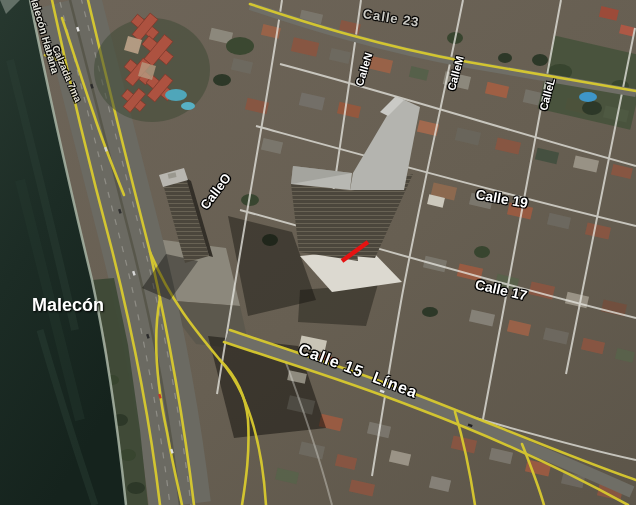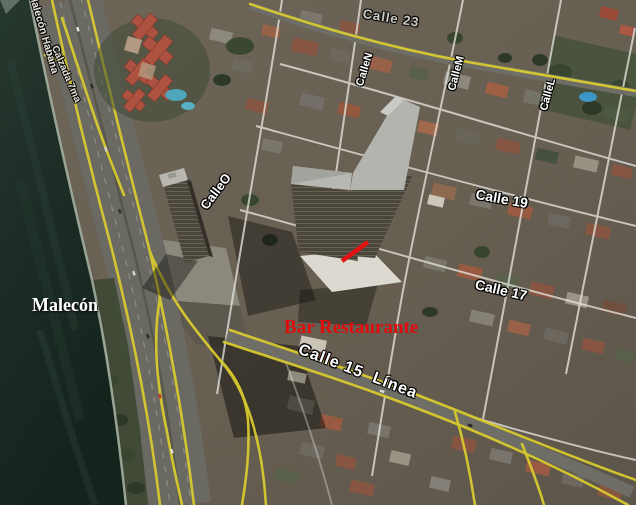--- a/index.html
+++ b/index.html
@@ -16,21 +16,21 @@
   #lbl-malecon-habana{left:38px;top:-8px;font-size:10.5px;transform:rotate(74deg);color:#e9e9e2;opacity:.95;}
   #lbl-calzada{left:59px;top:44px;font-size:10px;transform:rotate(67deg);color:#e6e2d8;opacity:.95;}
   #lbl-calle-23{left:364px;top:7px;font-size:13px;letter-spacing:1px;transform:rotate(9deg);color:#d3d3cf;opacity:.92;}
   #lbl-calle-n{left:354px;top:84px;font-size:11px;transform:rotate(-73deg);}
   #lbl-calle-m{left:446px;top:89px;font-size:11px;transform:rotate(-75deg);}
   #lbl-calle-l{left:538px;top:109px;font-size:11px;transform:rotate(-75deg);}
   #lbl-calle-o{left:198px;top:204px;font-size:13px;transform:rotate(-53deg);}
   #lbl-calle-19{left:477px;top:187px;font-size:14px;transform:rotate(10deg);}
   #lbl-calle-17{left:477px;top:277px;font-size:14px;transform:rotate(13deg);}
   #lbl-calle-15{left:302px;top:341px;font-size:16px;letter-spacing:1px;transform:rotate(21deg);}
-  #lbl-malecon{left:32px;top:296px;font-size:18px;font-family:Liberation Serif, serif;
+  #lbl-malecon{left:32px;top:296px;font-size:18px;font-family:Liberation Sans, sans-serif;
     text-shadow:1px 1px 2px #000;}
   #lbl-bar{left:284px;top:262px;font-size:19px;line-height:26px;
     font-family:"Liberation Serif",serif;color:#e00d0d;text-shadow:none;font-weight:bold;}
 </style>
 </head>
 <body>
 
 <div id="map">
   <svg width="636" height="505" viewBox="0 0 636 505">
     <defs>
@@ -270,15 +270,14 @@
   <div class="map-label" id="lbl-calle-n">CalleN</div>
   <div class="map-label" id="lbl-calle-m">CalleM</div>
   <div class="map-label" id="lbl-calle-l">CalleL</div>
   <div class="map-label" id="lbl-calle-o">CalleO</div>
   <div class="map-label" id="lbl-calle-19">Calle 19</div>
   <div class="map-label" id="lbl-calle-17">Calle 17</div>
   <div class="map-label" id="lbl-calle-15">Calle 15  Línea</div>
   <div class="map-label" id="lbl-malecon">Malecón</div>
 
   <div class="map-label" id="lbl-bar">
-    <div>Bar Restaurante</div>
   </div>
 </div>
 
 </body></html>

